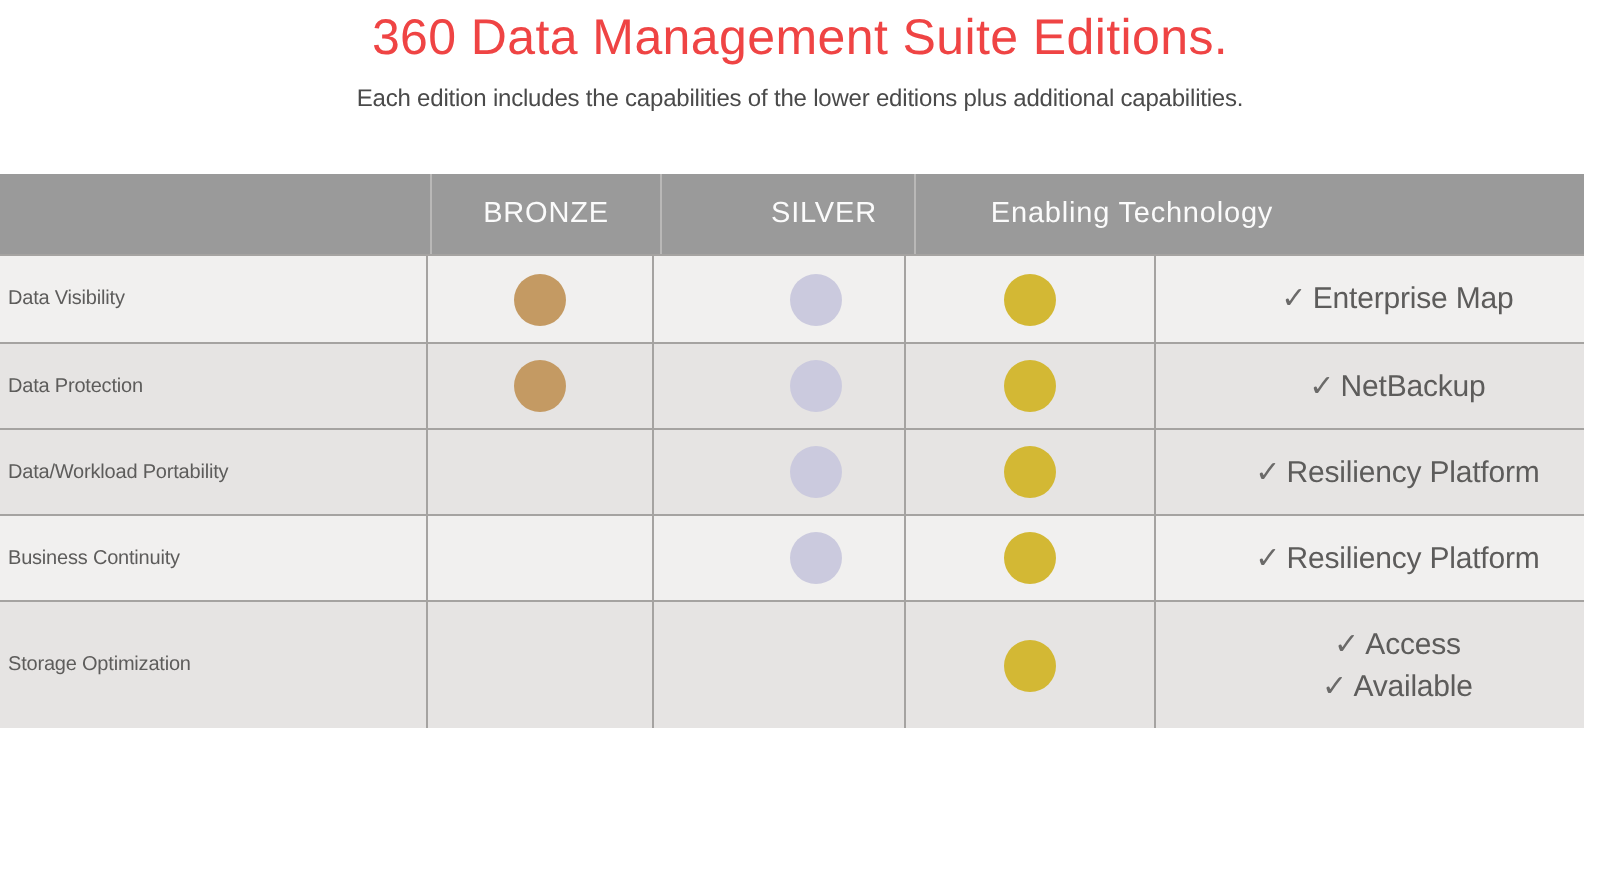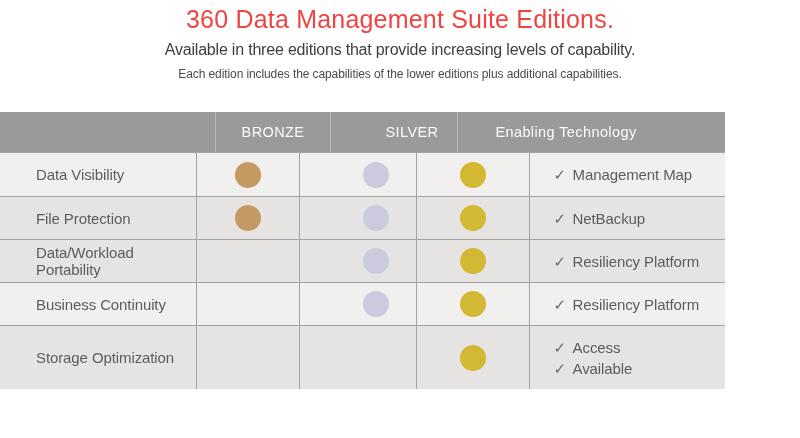--- a/index.html
+++ b/index.html
@@ -13,62 +13,61 @@
     font-size:25px; line-height:29px; padding-top:5px; letter-spacing:0.2px;
   }
   .subtitle {
     text-align:center; color:#3e3e3e; font-weight:400;
     font-size:16px; line-height:18px; margin-top:7px; letter-spacing:-0.2px;
   }
   .note {
     text-align:center; color:#4a4a4a; font-weight:400;
     font-size:12px; line-height:14px; margin-top:8px; letter-spacing:-0.1px;
   }
-  .table { margin-top:31px; width:725px; }
+  .table { margin-top:31px; width:792px; }
   .row { display:flex; width:100%; }
   .c0 { width:215px; }
   .c1 { width:115px; }
   .c2 { width:127px;padding-left:36px; }
   .c3 { width:126px; }
-  .c4 { width:217px; }
+  .c4 { width:217px;text-align:center; }
   .thead { height:40px; background:var(--header-bg,#9a9a9a); }
   .thead .cell {
     display:flex; align-items:center; justify-content:center;
     color:#fbfbfb; font-size:14.5px; letter-spacing:0.4px;
     border-left:1px solid #b9b8b7;
   }
   .thead .cell.c0 { border-left:none; }
   .body-row { border-top:1px solid var(--border,#a5a3a1); }
   .body-row .cell { border-left:1px solid var(--border,#a5a3a1); }
   .body-row .cell.c0 { border-left:none; }
   .light { background:var(--row-light,#f1f0ef); }
   .dark  { background:var(--row-dark,#e6e4e3); }
   .h44 { height:44px; } .h43 { height:43px; } .h50 { height:50px; } .h64 { height:64px; }
   .cap {
-    display:flex; align-items:center; padding-left:36px;
-    color:#5d5c5b; font-size:15px; letter-spacing:-0.1px;
+    display:flex; align-items:center; padding-left:4px;
+    color:#5d5c5b; font-size:10px; letter-spacing:-0.1px;
   }
   .tier { display:flex; align-items:center; justify-content:center; }
   .dot { width:26px; height:26px; border-radius:50%; }
   .dot-bronze { background:var(--bronze,#c49a63); }
   .dot-silver { background:var(--silver,#cbcade); }
   .dot-gold   { background:var(--gold,#d3b834); }
   .tech {
     display:flex; flex-direction:column; justify-content:center;
     padding-left:24px; color:#5d5c5b; font-size:15px; line-height:21px;
     letter-spacing:-0.1px;
   }
   .tick { display:inline-block; width:19px; color:#6b6a69; }
 </style>
 </head>
 <body>
 
 <div class="page">
   <div class="title">360 Data Management Suite Editions.</div>
-  <div class="subtitle">Available in three editions that provide increasing levels of capability.</div>
   <div class="note">Each edition includes the capabilities of the lower editions plus additional capabilities.</div>
 
   <div class="table">
 
     <div class="row thead">
       <div class="cell c0"></div>
       <div class="cell c1">BRONZE</div>
       <div class="cell c2">SILVER</div>
       <div class="cell c4">Enabling Technology</div>
     </div>
@@ -78,26 +77,26 @@
       <div class="cell c1 tier">
           <span class="dot dot-bronze"></span>
         </div>
       <div class="cell c2 tier">
           <span class="dot dot-silver"></span>
         </div>
       <div class="cell c3 tier">
           <span class="dot dot-gold"></span>
         </div>
       <div class="cell c4 tech">
-          <div><span class="tick">✓</span><span>Management Map</span></div>
+          <div><span class="tick">✓</span><span>Enterprise Map</span></div>
         </div>
     </div>
 
     <div class="row body-row dark h43">
-      <div class="cell c0 cap">File Protection</div>
+      <div class="cell c0 cap">Data Protection</div>
       <div class="cell c1 tier">
           <span class="dot dot-bronze"></span>
         </div>
       <div class="cell c2 tier">
           <span class="dot dot-silver"></span>
         </div>
       <div class="cell c3 tier">
           <span class="dot dot-gold"></span>
         </div>
       <div class="cell c4 tech">

